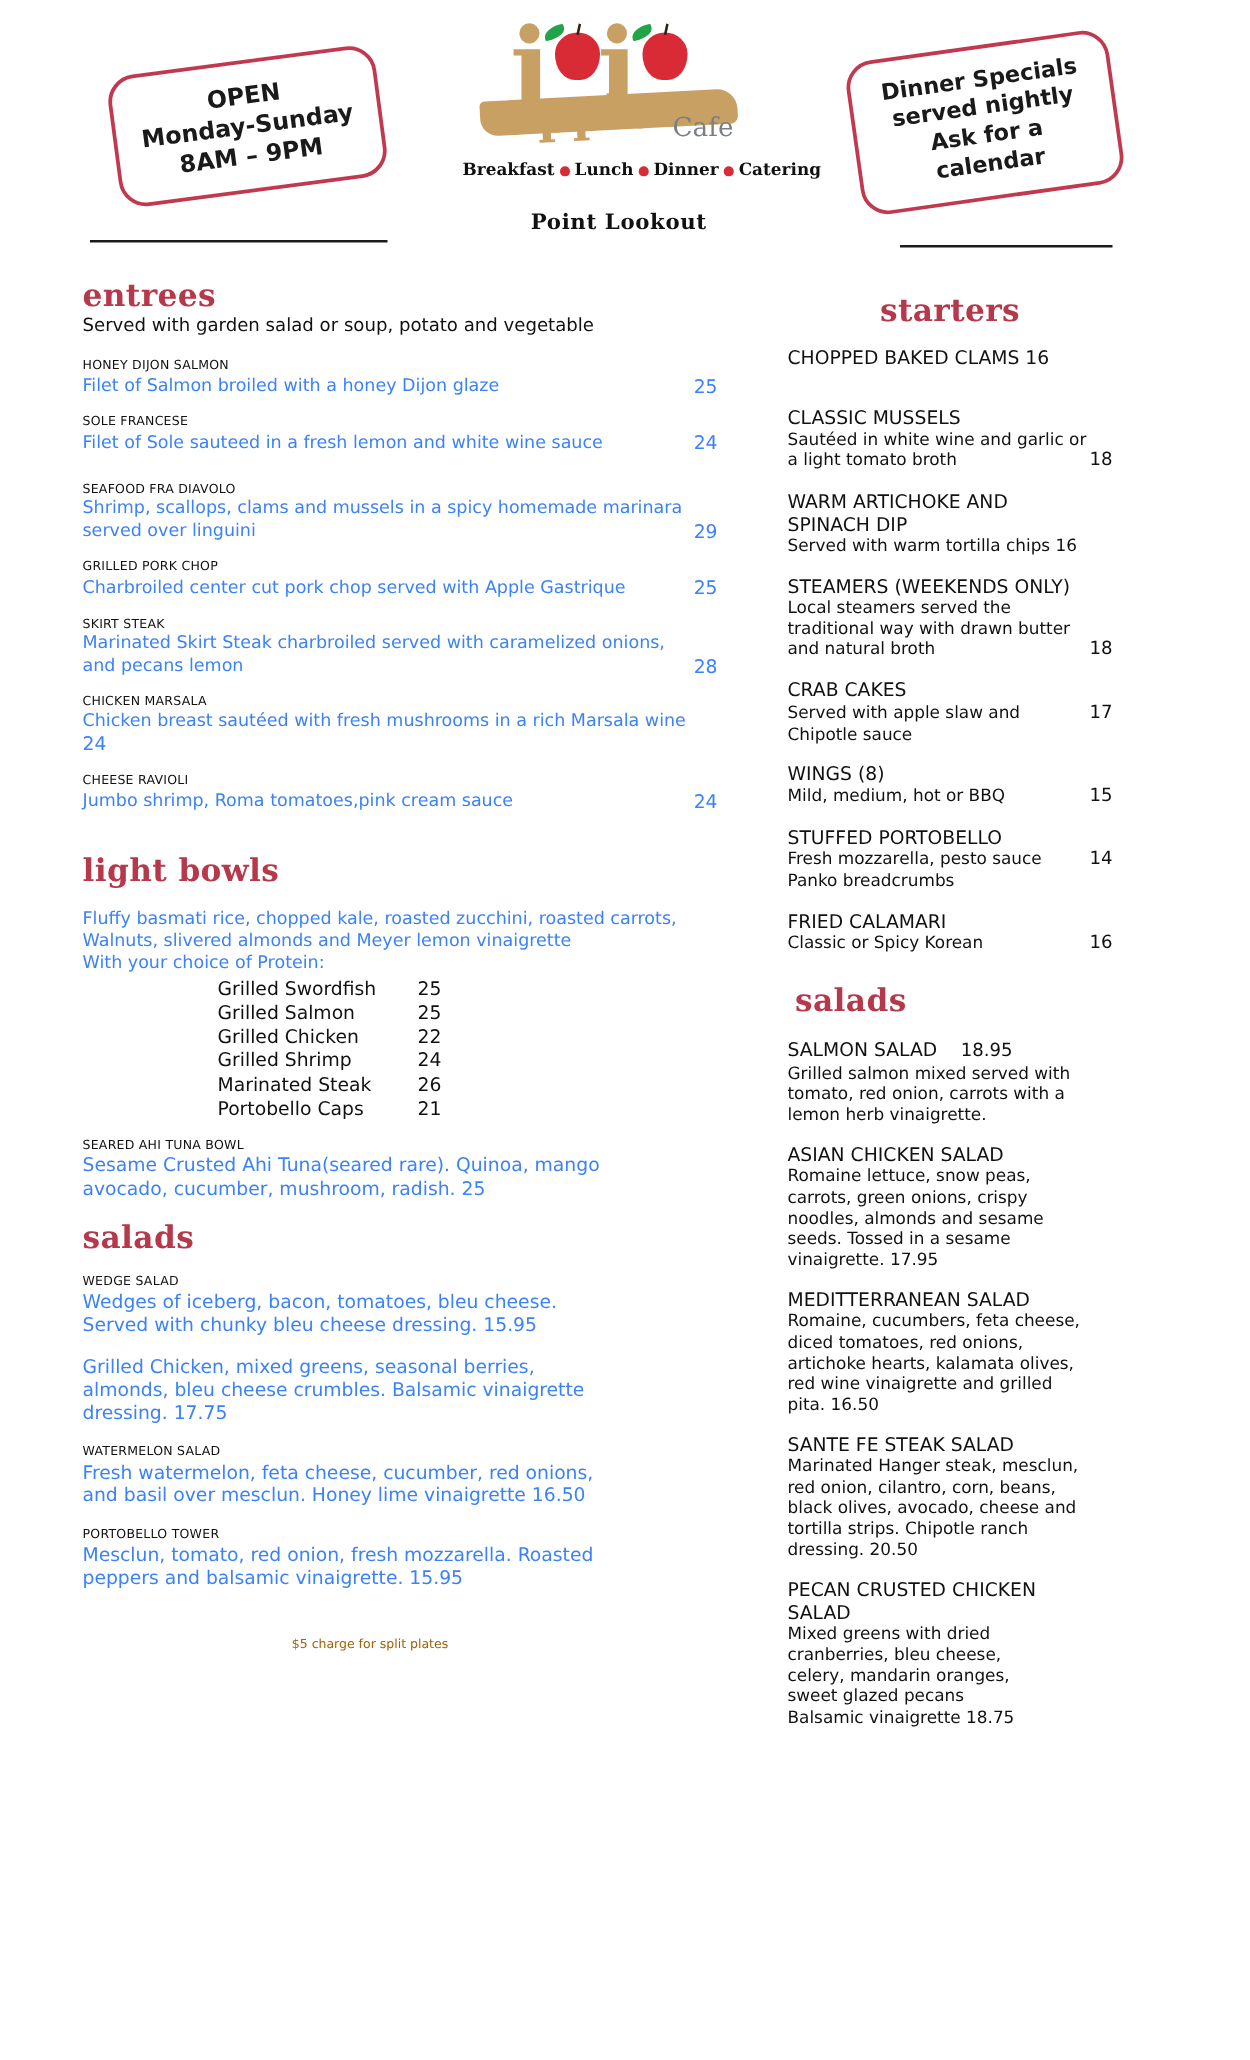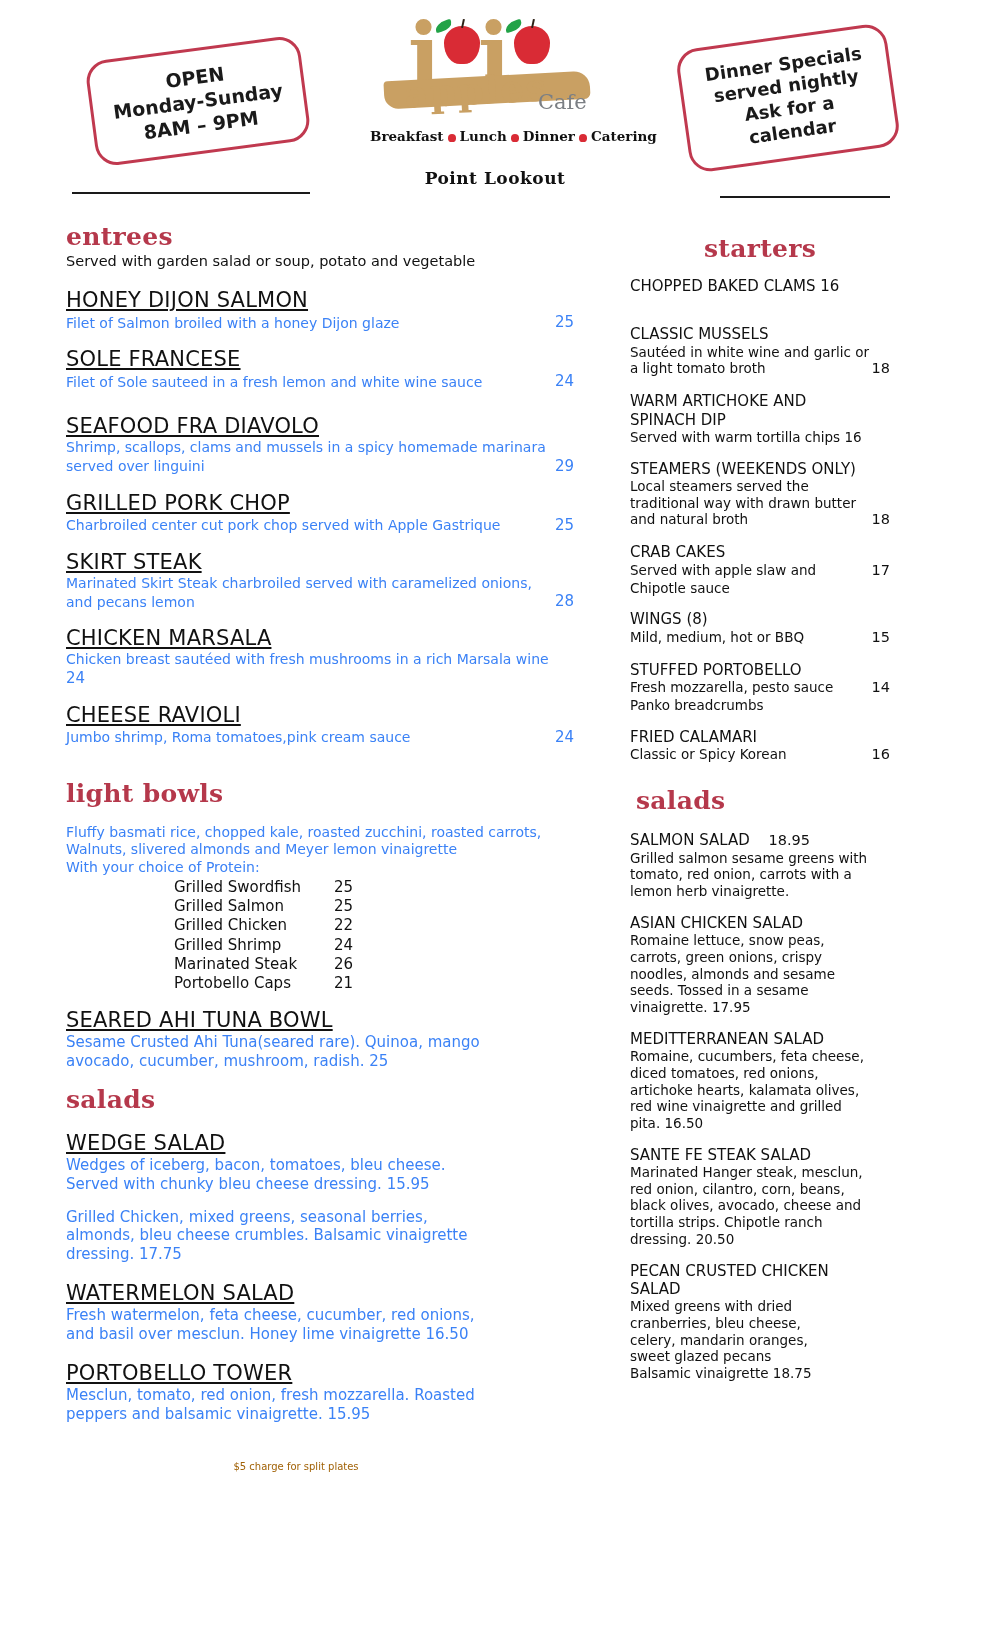--- a/index.html
+++ b/index.html
@@ -208,25 +208,24 @@
   }
   .section-head.centered { text-align: center; }
   .section-sub {
     font-size: 14.5px;
     color: #111;
     margin: 0 0 18px 0;
   }
 
   .item { margin-bottom: 14px; position: relative; }
   .item-name {
-    font-size: 21px;
+    font-size: 10px;
     color: #111;
     letter-spacing: 0.2px;
     line-height: 1.25;
-    text-decoration: underline;
   }
   .item-desc {
     font-size: 14px;
     color: #3b82f6;
     line-height: 1.25;
     position: relative;
   }
 
   
   .desc-row {
@@ -528,21 +527,21 @@
 
     <h2 class="section-head" style="margin-top:22px;margin-left:6px">salads</h2>
 
     <div style="margin-top:16px">
 
       <div class="r-item">
         <div class="r-name">
           <span>SALMON SALAD</span>
           <span class="inline-price" style="margin-left:14px">18.95</span>
         </div>
-        <div class="r-desc">Grilled salmon sesame greens with</div>
+        <div class="r-desc">Grilled salmon mixed served with</div>
         <div class="r-desc">tomato, red onion, carrots with a</div>
         <div class="r-desc">lemon herb vinaigrette.</div>
       </div>
 
       <div class="r-item">
         <div class="r-name">ASIAN CHICKEN SALAD</div>
         <div class="r-desc">Romaine lettuce, snow peas,</div>
         <div class="r-desc">carrots, green onions, crispy</div>
         <div class="r-desc">noodles, almonds and sesame</div>
         <div class="r-desc">seeds. Tossed in a sesame</div>

